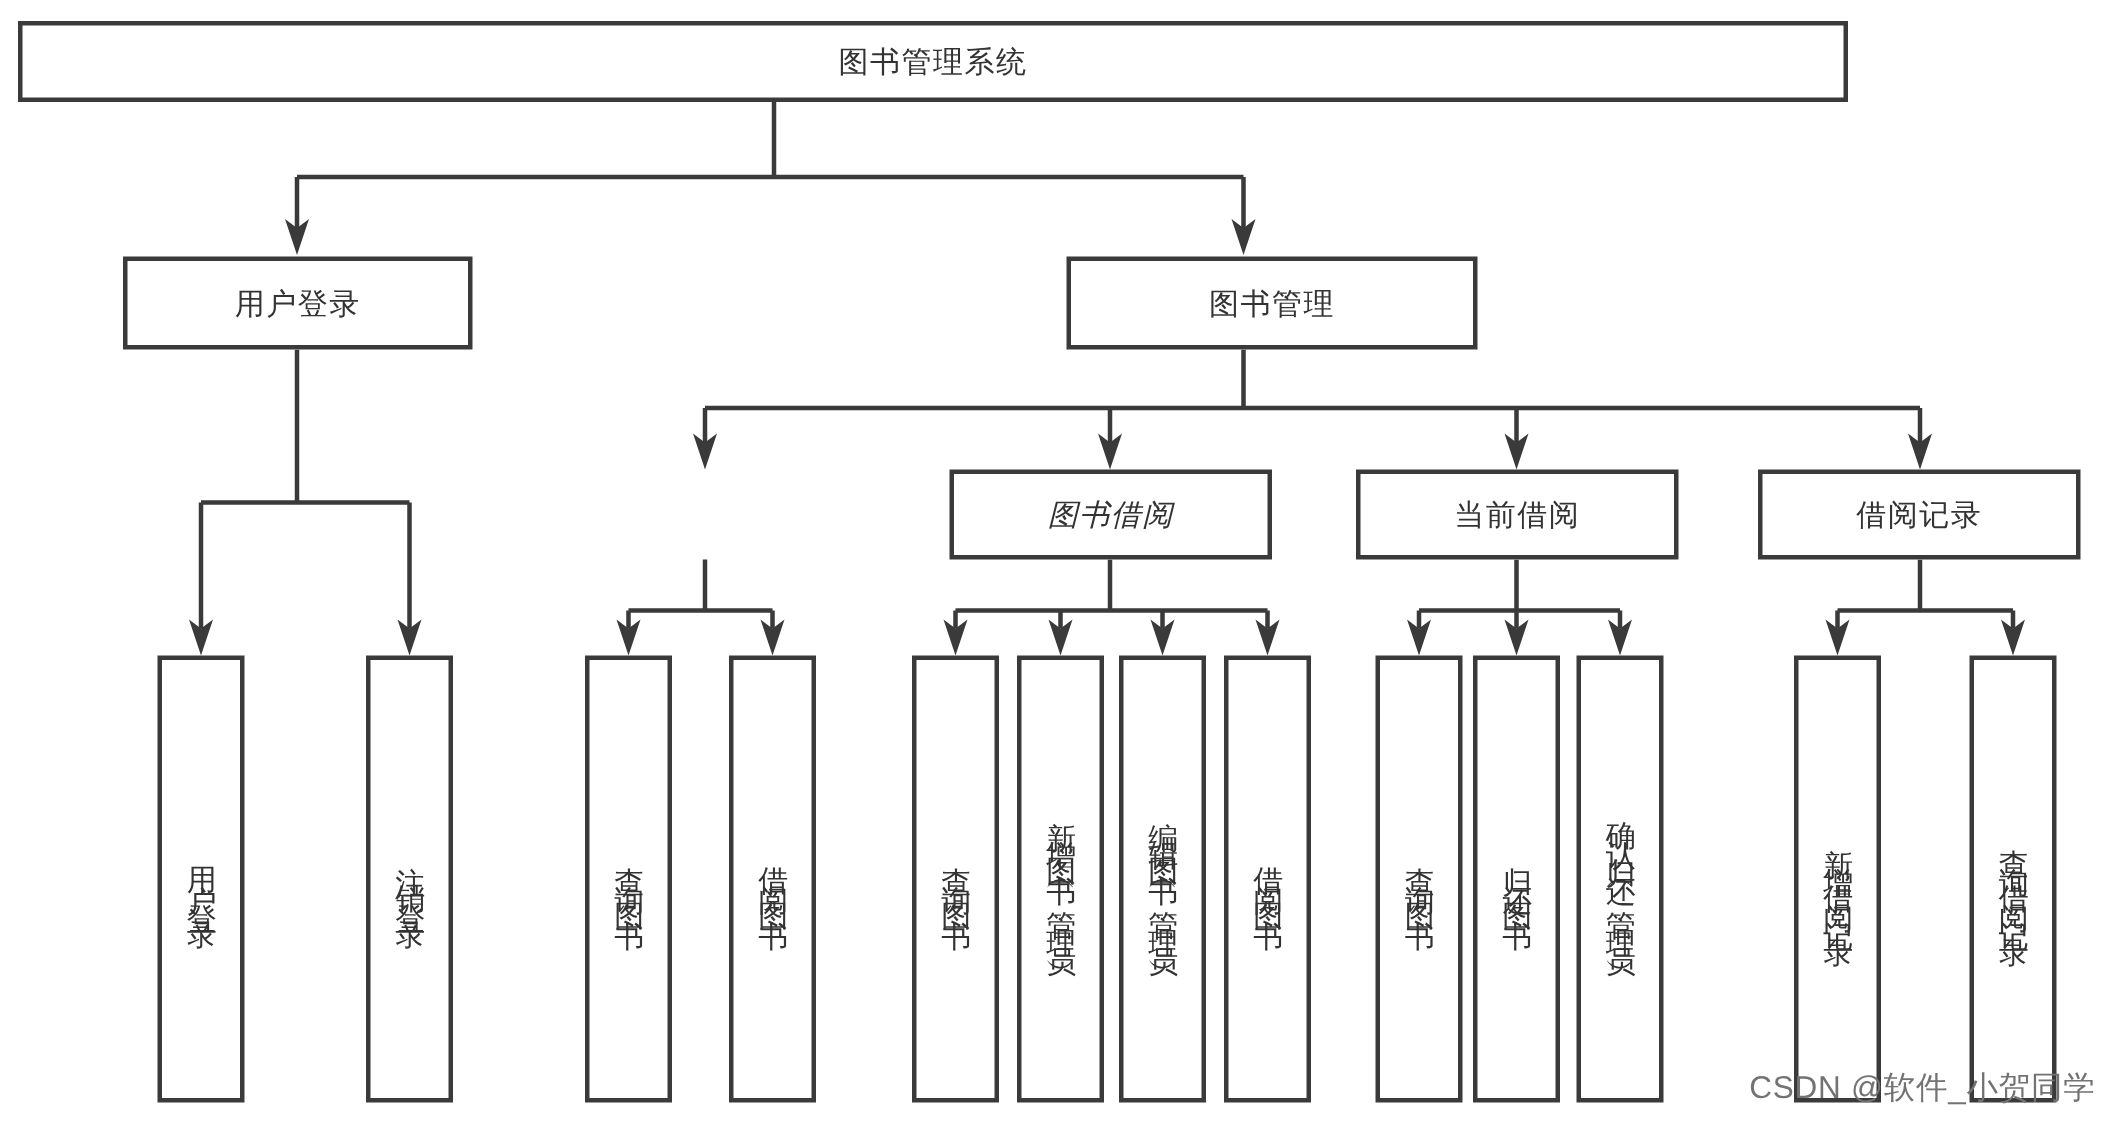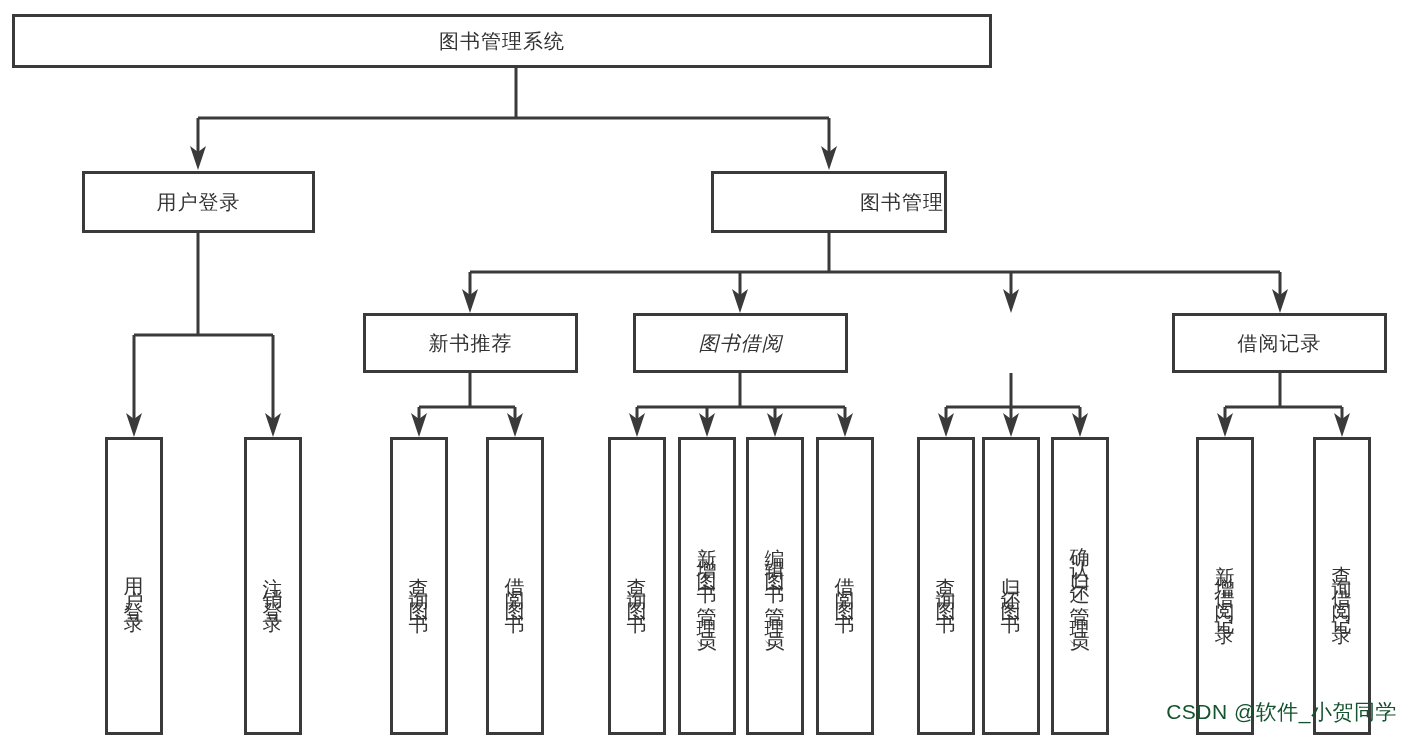--- a/index.html
+++ b/index.html
@@ -14,38 +14,38 @@
   .box{
     position:absolute;
     box-sizing:border-box;
     background:#ffffff;
     border:3px solid #3a3a3a;
     display:flex;align-items:center;justify-content:center;
     color:#333333;
     z-index:2;
   }
   .hbox{font-size:20px;letter-spacing:1px;}
-  .b-root{left:12px;top:14px;width:980px;height:54px;}
+  .b-root{left:12px;top:14px;width:1220px;height:54px;}
   .b-l2{top:171px;height:62px;}
   .b-login{left:82px;width:233px;}
-  .b-bookmgmt{left:711px;width:236px;justify-content:flex-end;}
+  .b-bookmgmt{left:711px;width:274px;}
   .b-l3{top:313px;width:215px;height:60px;}
   .b-newbook{left:363px;}
   .b-bookborrow{left:633px;font-style:italic;}
   .b-currentborrow{left:904px;}
   .b-records{left:1172px;align-items:center;}
   .leaf{
     top:437px;width:58px;height:298px;
     writing-mode:vertical-rl;text-orientation:mixed;
     font-size:20px;letter-spacing:12px;line-height:1;
   }
   .leaf span{display:block;}
   .watermark{
-    position:absolute;right:8px;bottom:21px;
-    font-size:21px;color:#14532d;letter-spacing:0.5px;
+    position:absolute;right:8px;bottom:8px;
+    font-size:21px;color:#737373;letter-spacing:0.5px;
     z-index:3;white-space:nowrap;
   }
 </style>
 </head>
 <body>
 
 <div class="canvas">
 
   <svg class="connectors" width="1405" height="747" viewBox="0 0 1405 747">
     <g stroke="#3a3a3a" stroke-width="3" fill="none">
@@ -91,25 +91,25 @@
     <span>图书管理系统</span>
   </div>
 
   <div class="box hbox b-l2 b-login">
     <span>用户登录</span>
   </div>
   <div class="box hbox b-l2 b-bookmgmt">
     <span>图书管理</span>
   </div>
 
-  <div class="box hbox b-l3 b-newbook">
-    <span>新书推荐</span>
-  </div>
   <div class="box hbox b-l3 b-bookborrow">
     <span>图书借阅</span>
+  </div>
+  <div class="box hbox b-l3 b-currentborrow">
+    <span>当前借阅</span>
   </div>
   <div class="box hbox b-l3 b-records">
     <span>借阅记录</span>
   </div>
 
   <div class="box leaf" style="left:105px">
     <span>用户登录</span>
   </div>
   <div class="box leaf" style="left:244px">
     <span>注销登录</span>

